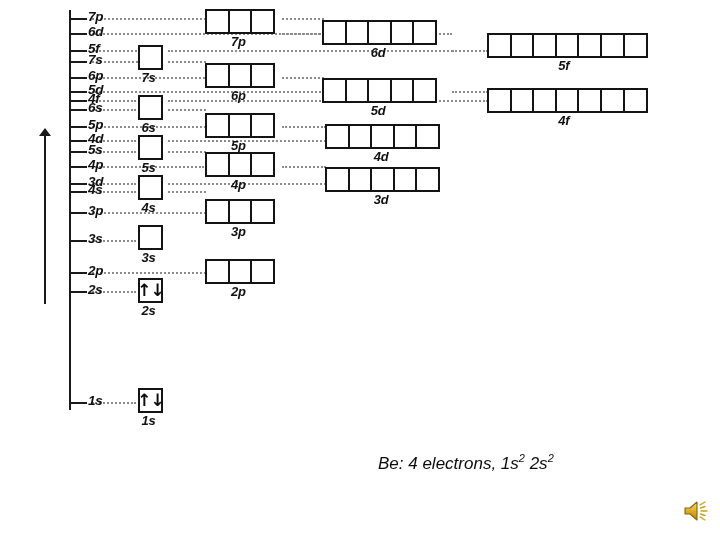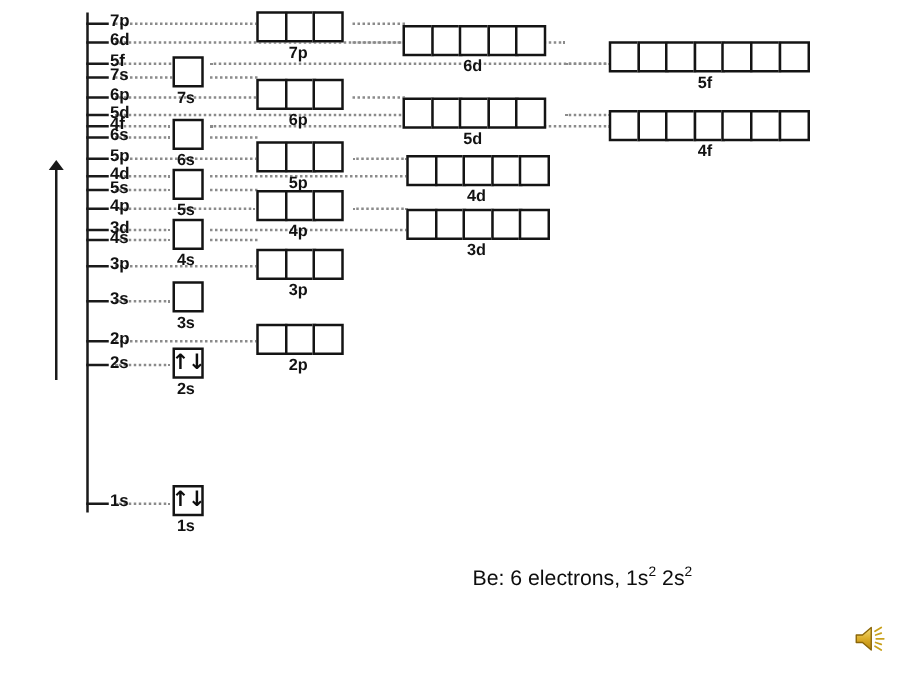--- a/index.html
+++ b/index.html
@@ -3,21 +3,21 @@
 <meta charset="utf-8">
 <style>
   html,body{margin:0;padding:0;}
   body{
     width:720px;height:540px;
     background:#ffffff;
     font-family:"Liberation Sans", sans-serif;
     overflow:hidden;
     position:relative;
   }
-  #stage{position:absolute;left:0;top:0;width:720px;height:476px;}
+  #stage{position:absolute;left:0;top:0;width:720px;height:476px;font-style:italic;}
 
   
   .energy-axis{
     position:absolute;
     left:38px; top:128px;
     width:14px; height:176px;
   }
   .energy-axis .shaft{
     position:absolute;left:6px;top:6px;width:2px;height:170px;background:#1a1a1a;
   }
@@ -305,21 +305,21 @@
         <div class="cell"></div>
         <div class="cell"></div>
         <div class="cell"></div>
         <div class="cell"></div>
         <div class="cell"></div>
       </div>
       <div class="orb-name" style="left: 558.3px; top: 113px;">4f</div>
     </div>
 
   <div class="caption">
-    <span>Be: 6 electrons, 1s</span><sup>2</sup><span> 2s</span><sup>2</sup>
+    <span>Be: 4 electrons, 1s</span><sup>2</sup><span> 2s</span><sup>2</sup>
   </div>
 
   <div class="speaker">
     <svg width="30" height="28" viewBox="0 0 30 28">
       <defs>
         <linearGradient id="gld" x1="0" y1="0" x2="0" y2="1">
           <stop offset="0" stop-color="#f4dd7a"></stop>
           <stop offset="0.5" stop-color="#dcae2a"></stop>
           <stop offset="1" stop-color="#b8860b"></stop>
         </linearGradient>

